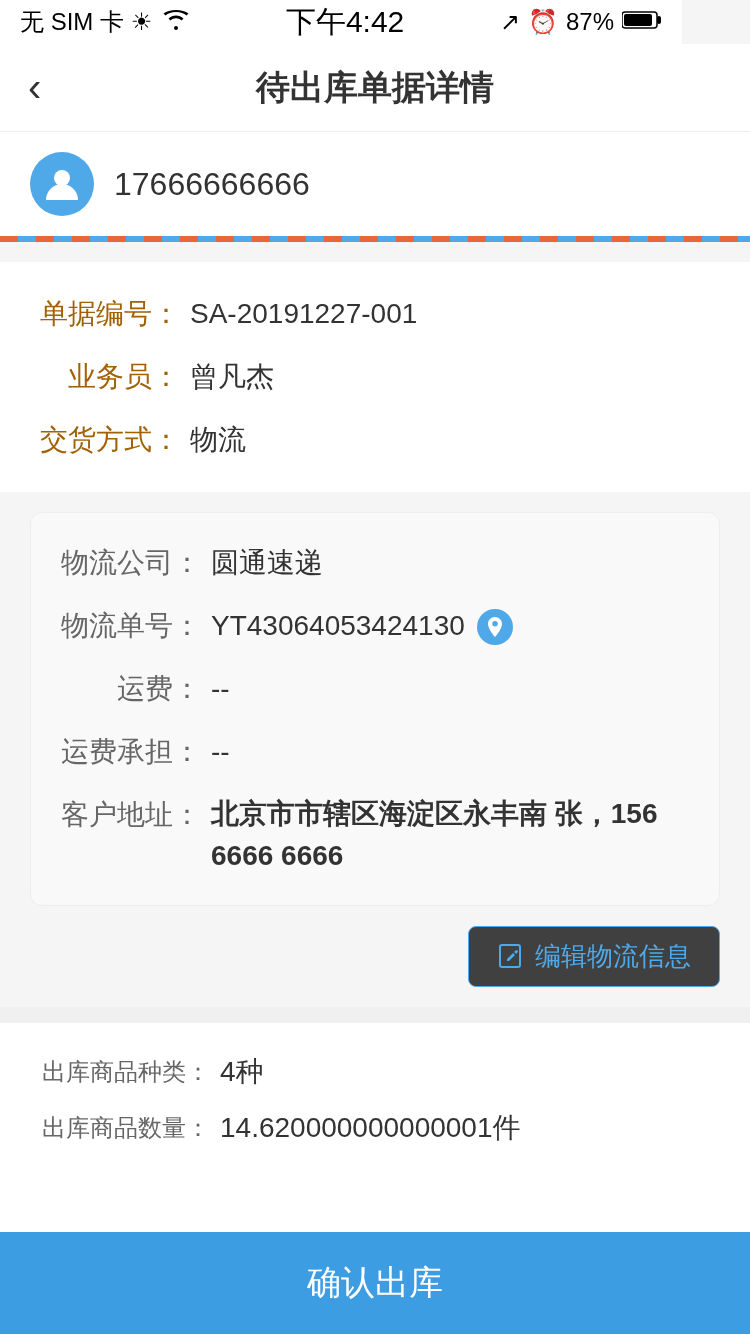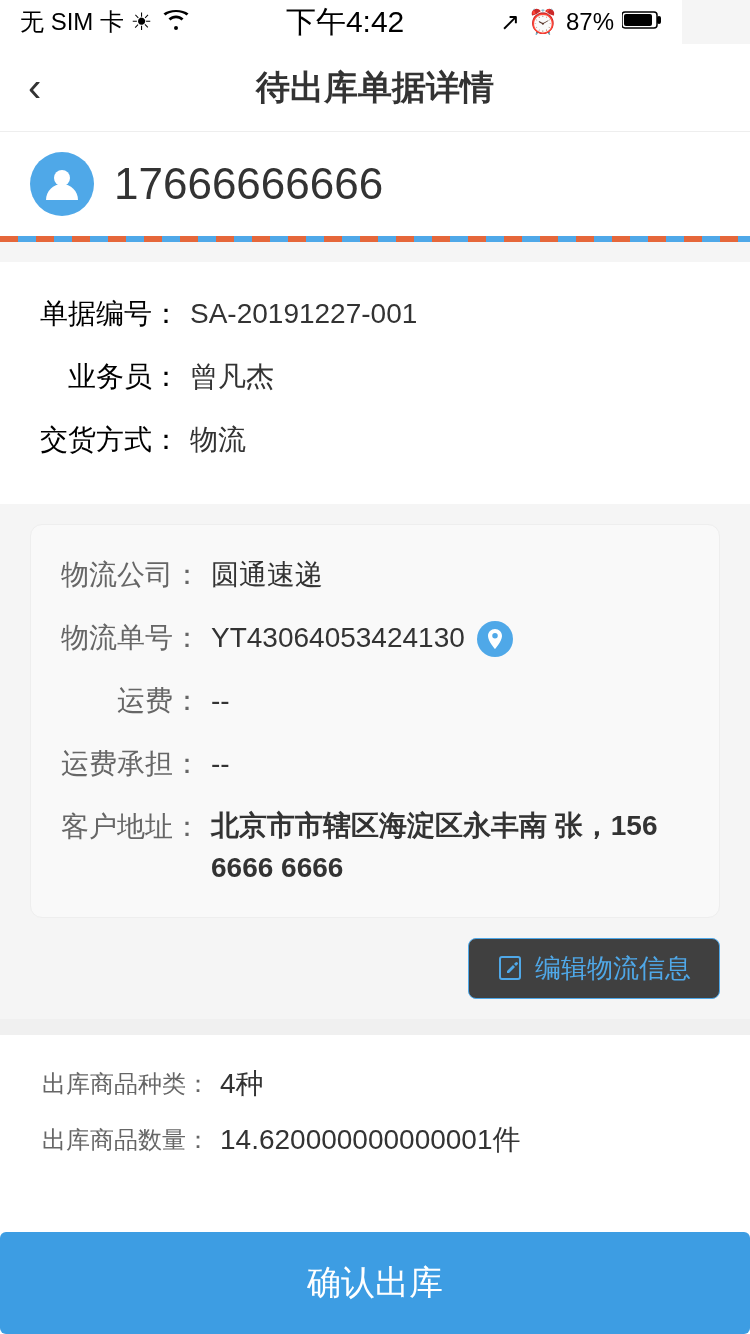--- a/index.html
+++ b/index.html
@@ -65,21 +65,21 @@
       width: 64px;
       height: 64px;
       border-radius: 50%;
       background: #4fa8e8;
       display: flex;
       align-items: center;
       justify-content: center;
     }
     .user-avatar svg { width: 40px; height: 40px; }
     .user-phone {
-      font-size: 44px;
+      font-size: 32px;
       font-weight: 500;
       color: #333;
     }
 
     
     .dashed-divider {
       width: 750px;
       height: 6px;
       background: repeating-linear-gradient(
         90deg,
@@ -93,23 +93,23 @@
       background: #fff;
       padding: 30px 40px;
       margin-top: 20px;
     }
     .info-row {
       display: flex;
       align-items: flex-start;
       margin-bottom: 18px;
       line-height: 1.6;
     }
-    .info-row:last-child { margin-bottom: 12px; }
+    .info-row:last-child { margin-bottom: 0; }
     .info-label {
-      color: #000000;
+      color: #a16207;
       font-size: 28px;
       min-width: 140px;
       text-align: right;
       flex-shrink: 0;
     }
     .info-value {
       color: #333;
       font-size: 28px;
       flex: 1;
       padding-left: 10px;
@@ -237,21 +237,20 @@
       position: fixed;
       bottom: 0;
       left: 0;
       width: 750px;
       background: #3d9de3;
       padding: 28px 0;
       display: flex;
       justify-content: center;
       align-items: center;
       z-index: 100;
-      border-radius: 6px;
     }
     .confirm-btn {
       color: #fff;
       font-size: 34px;
       font-weight: 500;
       background: transparent;
       border: none;
       cursor: pointer;
     }
 

